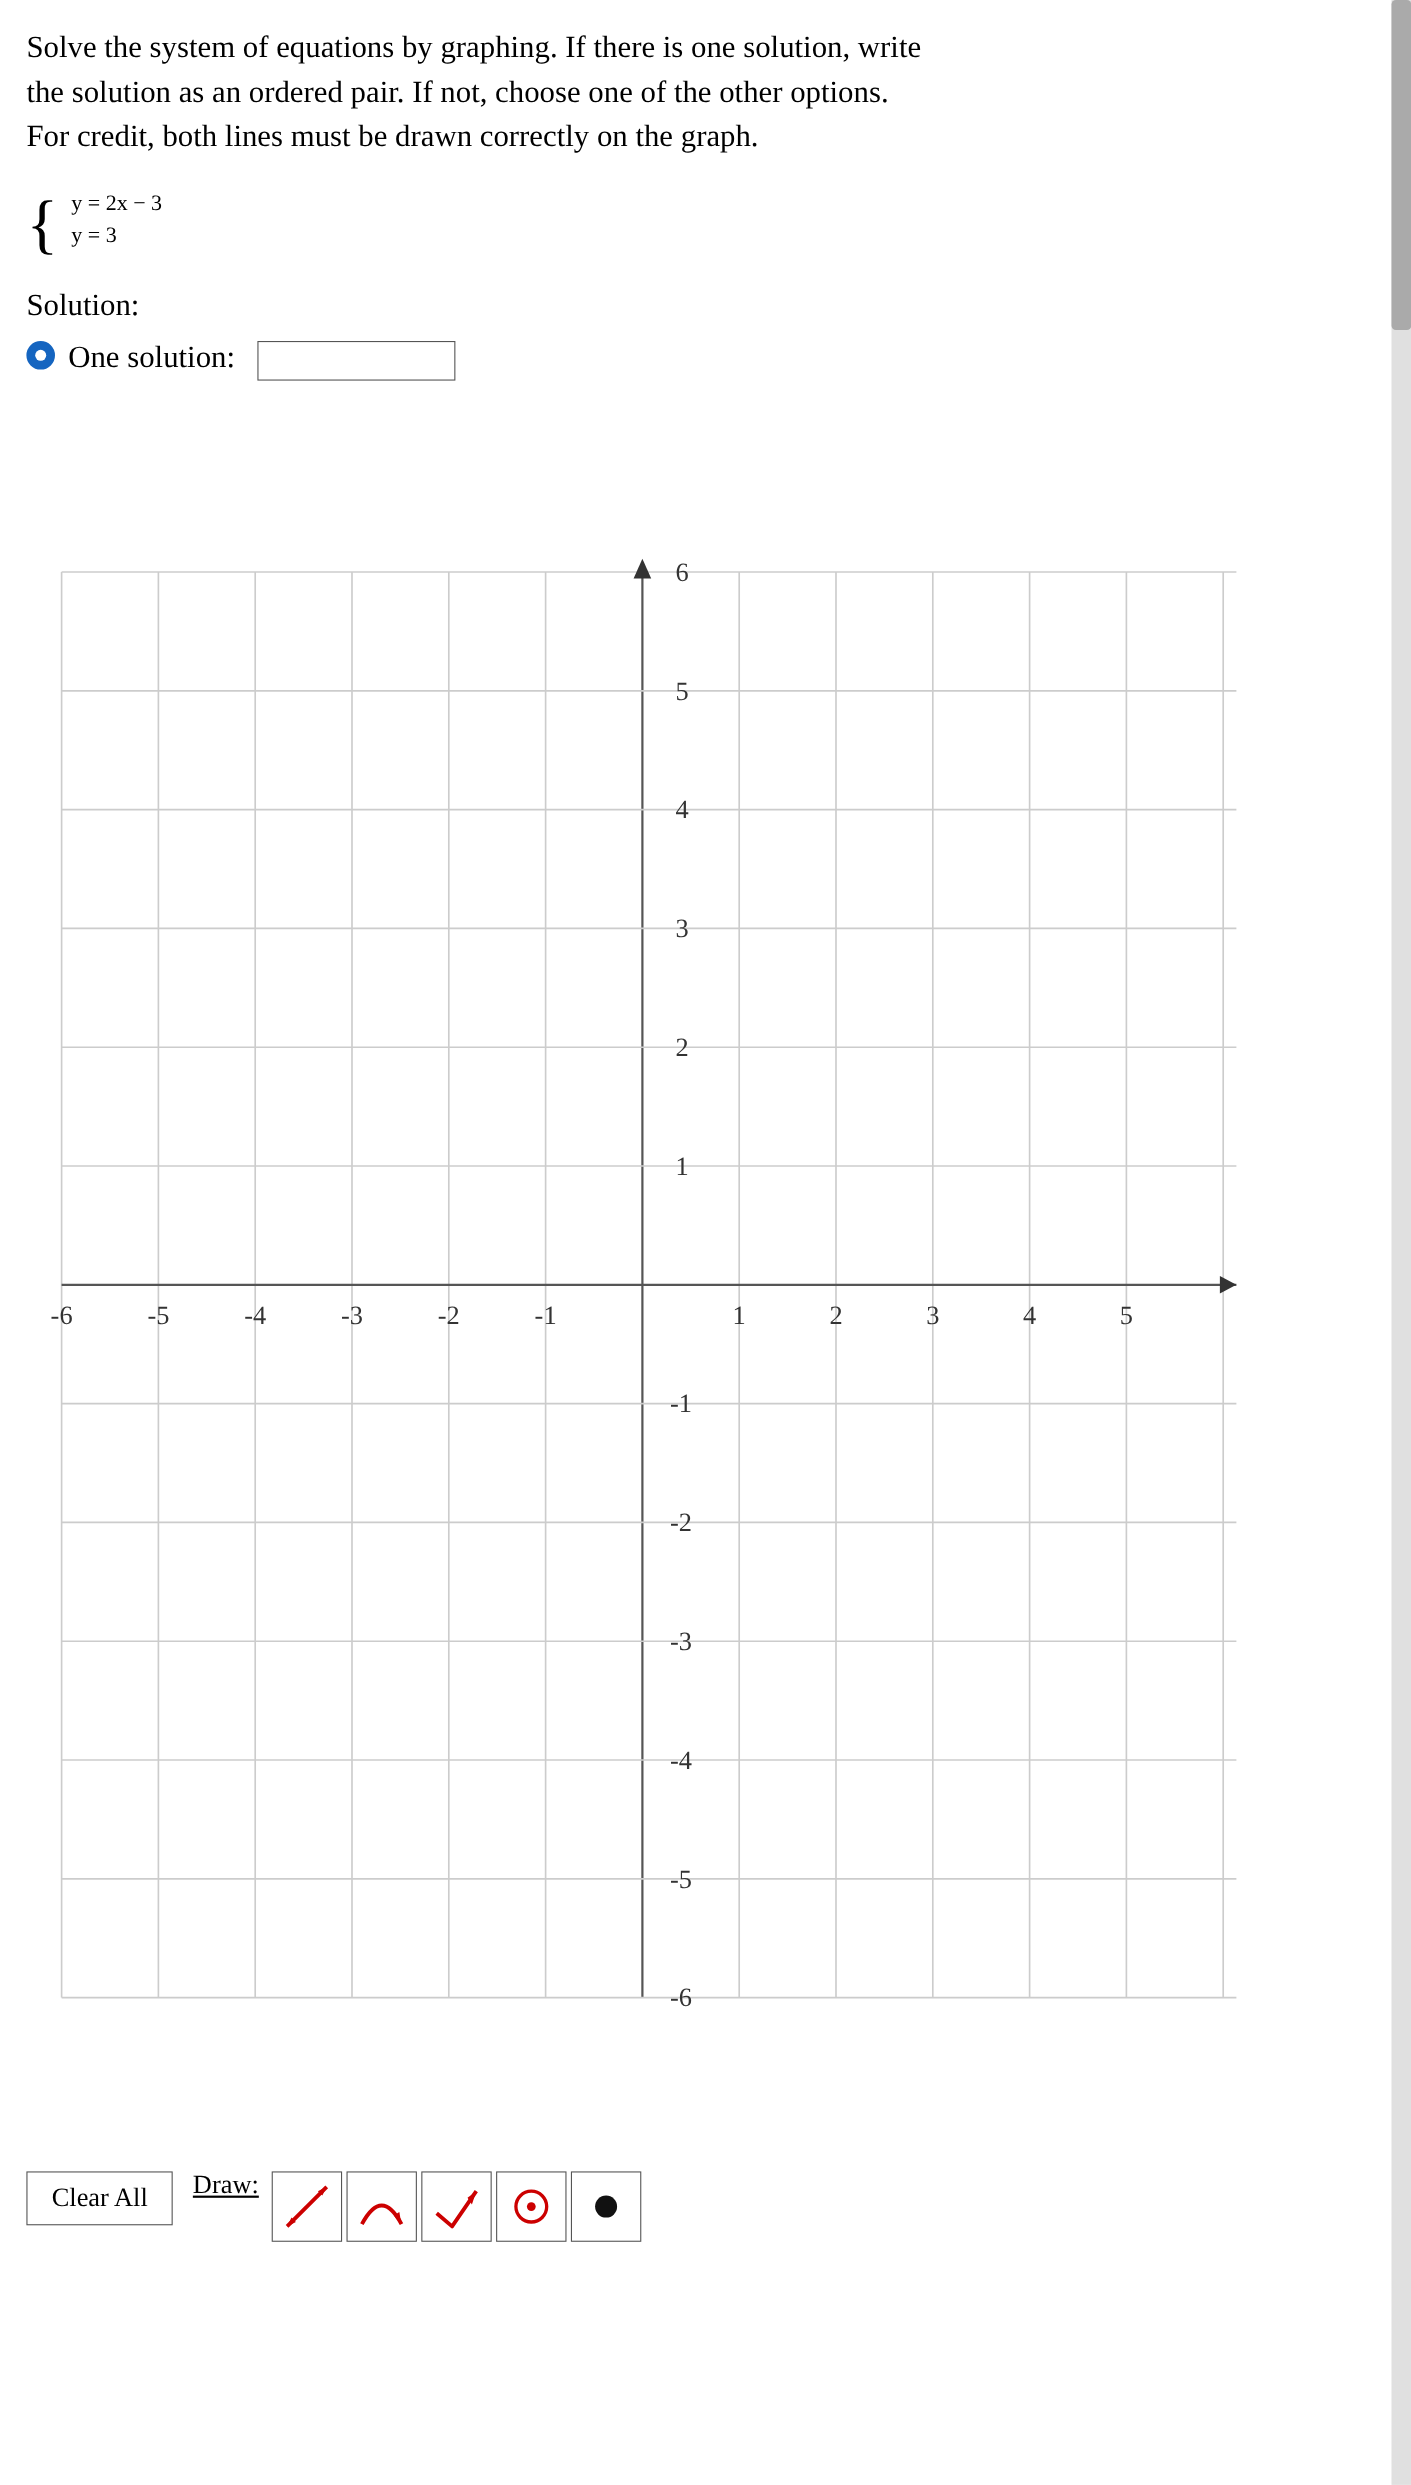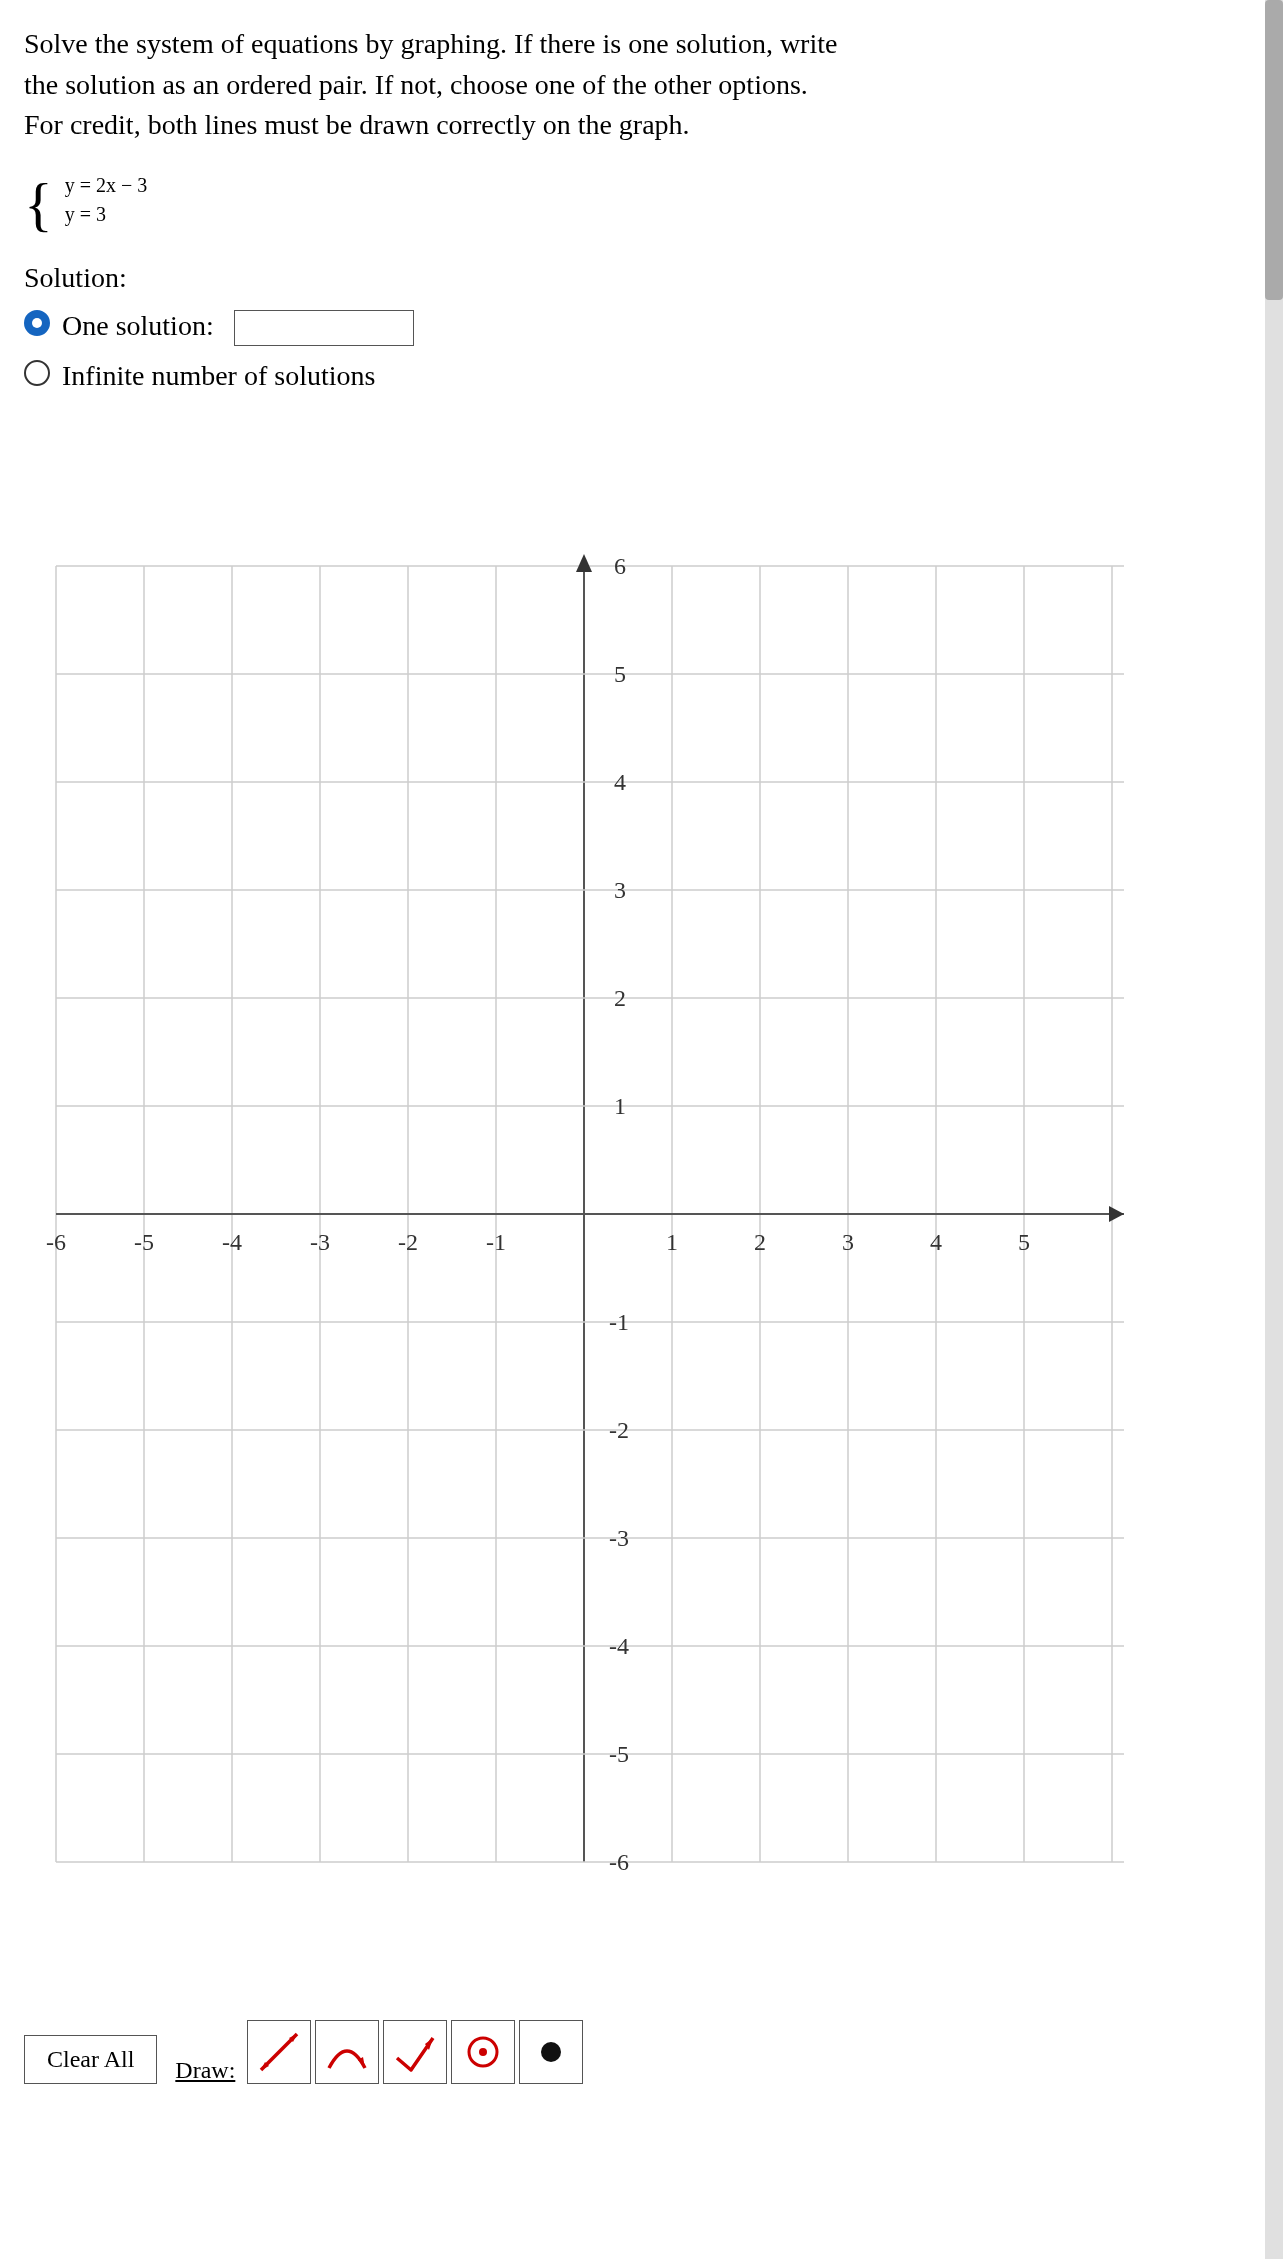--- a/index.html
+++ b/index.html
@@ -91,21 +91,21 @@
       width: 1220px;
       height: 1580px;
     }
     .graph-svg {
       width: 100%;
       height: 100%;
     }
     
     .toolbar {
       display: flex;
-      align-items: flex-end;
+      align-items: flex-start;
       gap: 0;
       margin-top: 4px;
       padding: 12px 0;
     }
     .clear-all-btn {
       border: 1.5px solid #555;
       background: #fff;
       font-size: 24px;
       padding: 10px 22px;
       cursor: pointer;
@@ -168,24 +168,20 @@
   <div class="solution-section">
     <div class="solution-label">Solution:</div>
 
     <div class="radio-option">
       <span class="radio-circle selected"></span>
       <span>One solution:</span>
       <input class="one-solution-input" type="text" value="" style="">
     </div>
 
 
-    <div class="radio-option">
-      <span class="radio-circle"></span>
-      <span>Infinite number of solutions</span>
-    </div>
   </div>
 
   <div class="graph-container">
     <svg class="graph-svg" viewBox="0 0 1220 1580" xmlns="http://www.w3.org/2000/svg">
 
       <defs>
         <pattern id="grid" width="88" height="108" patternUnits="userSpaceOnUse" x="560" y="790">
           <path d="M 88 0 L 0 0 0 108" fill="none" stroke="#bbb" stroke-width="1"></path>
         </pattern>
       </defs>

